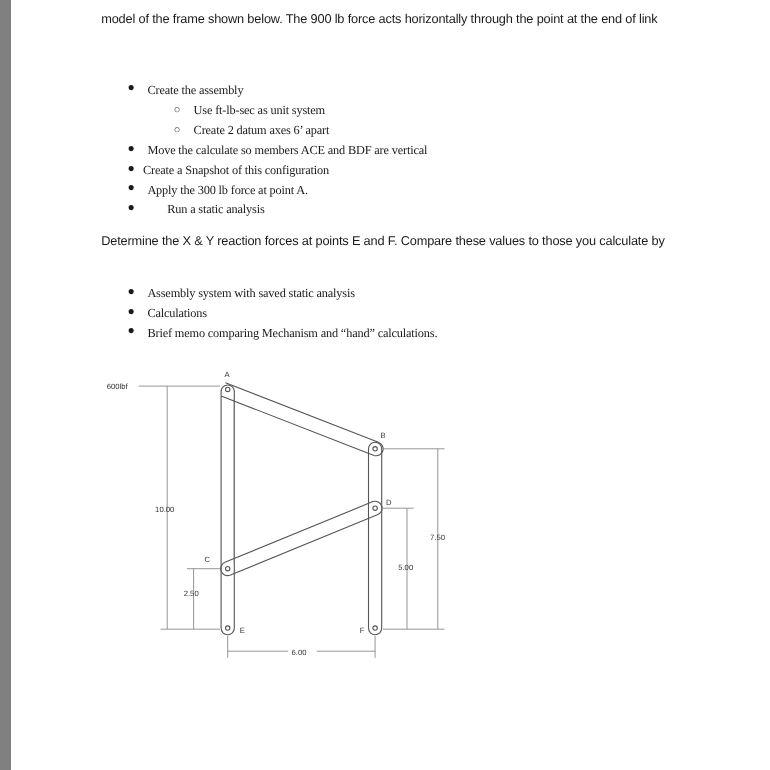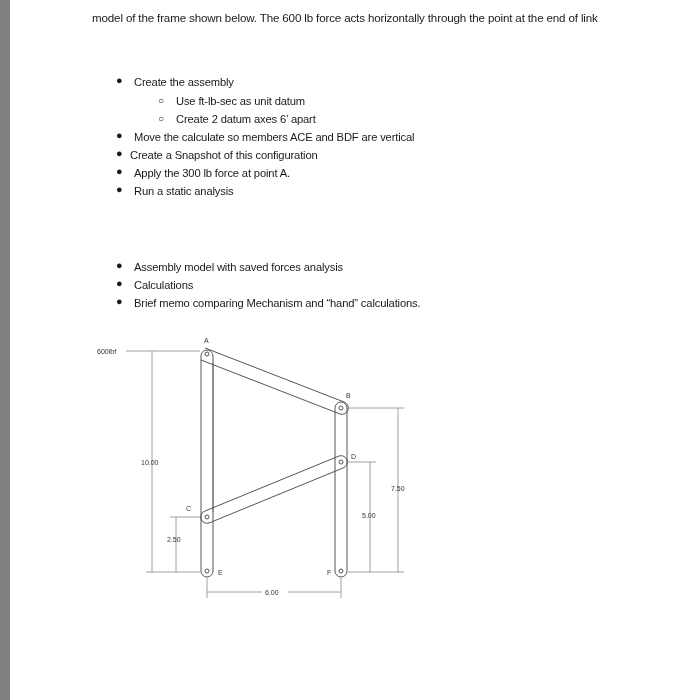--- a/index.html
+++ b/index.html
@@ -1,56 +1,57 @@
 <!DOCTYPE html>
 <html><head>
 <meta charset="utf-8">
 <style>
   html, body { margin:0; padding:0; }
   body { width:700px; height:700px; background:#ffffff; position:relative; overflow:hidden;
          font-family:"Liberation Sans", sans-serif; color:#1a1a1a; }
   .leftbar { position:absolute; left:0; top:0; width:10px; height:700px; background:#808080; }
   .page { position:absolute; left:92px; top:0; width:560px; }
   .para { position:absolute; left:0; width:560px; font-size:11.6px; line-height:19px; letter-spacing:-0.15px; }
-  .li { position:absolute; font-size:11.2px; line-height:16px; letter-spacing:-0.15px; }
+  .li { position:absolute; font-size:11.2px; line-height:16px; letter-spacing:-0.15px;font-family:Liberation Serif, serif; }
   .bullet { position:absolute; font-size:11px; }
   .sub { position:absolute; font-size:10px; }
   svg { position:absolute; left:0; top:0; }
   .lbl { font-family:"Liberation Sans", sans-serif; fill:#333; }
 </style>
 </head>
 <body>
 
 <div class="leftbar"></div>
 
 <div class="page">
   <div class="para" style="top:8px">
-    <div>model of the frame shown below.  The 600 lb force acts horizontally through the point at the end of link</div>
+    <div>model of the frame shown below.  The 900 lb force acts horizontally through the point at the end of link</div>
   </div>
 
   <span class="bullet" style="left:24px;top:74px">●</span>
   <span class="li" style="left:42px;top:74px">Create the assembly</span>
   <span class="sub" style="left:66px;top:95px">○</span>
-  <span class="li" style="left:84px;top:93px">Use ft-lb-sec as unit datum</span>
+  <span class="li" style="left:84px;top:93px">Use ft-lb-sec as unit system</span>
   <span class="sub" style="left:66px;top:113px">○</span>
   <span class="li" style="left:84px;top:111px">Create 2 datum axes 6’ apart</span>
   <span class="bullet" style="left:24px;top:129px">●</span>
   <span class="li" style="left:42px;top:129px">Move the calculate so members ACE and BDF are vertical</span>
   <span class="bullet" style="left:24px;top:147px">●</span>
   <span class="li" style="left:38px;top:147px">Create a Snapshot of this configuration</span>
   <span class="bullet" style="left:24px;top:165px">●</span>
   <span class="li" style="left:42px;top:165px">Apply the 300 lb force at point A.</span>
   <span class="bullet" style="left:24px;top:183px">●</span>
-  <span class="li" style="left:42px;top:183px">Run a static analysis</span>
+  <span class="li" style="left:60px;top:183px">Run a static analysis</span>
 
   <div class="para" style="top:210px">
+    <div>Determine the X &amp; Y reaction forces at points E and F.  Compare these values to those you calculate by</div>
   </div>
 
   <span class="bullet" style="left:24px;top:259px">●</span>
-  <span class="li" style="left:42px;top:259px">Assembly model with saved forces analysis</span>
+  <span class="li" style="left:42px;top:259px">Assembly system with saved static analysis</span>
   <span class="bullet" style="left:24px;top:277px">●</span>
   <span class="li" style="left:42px;top:277px">Calculations</span>
   <span class="bullet" style="left:24px;top:295px">●</span>
   <span class="li" style="left:42px;top:295px">Brief memo comparing Mechanism and “hand” calculations.</span>
 </div>
 
 <svg width="700" height="700">
   <g fill="none" stroke="#555" stroke-width="1">
 
     <path d="M201,356 L201,571 A6,6 0 0 0 213,571 L213,356 A6,6 0 0 0 201,356 Z"></path>

